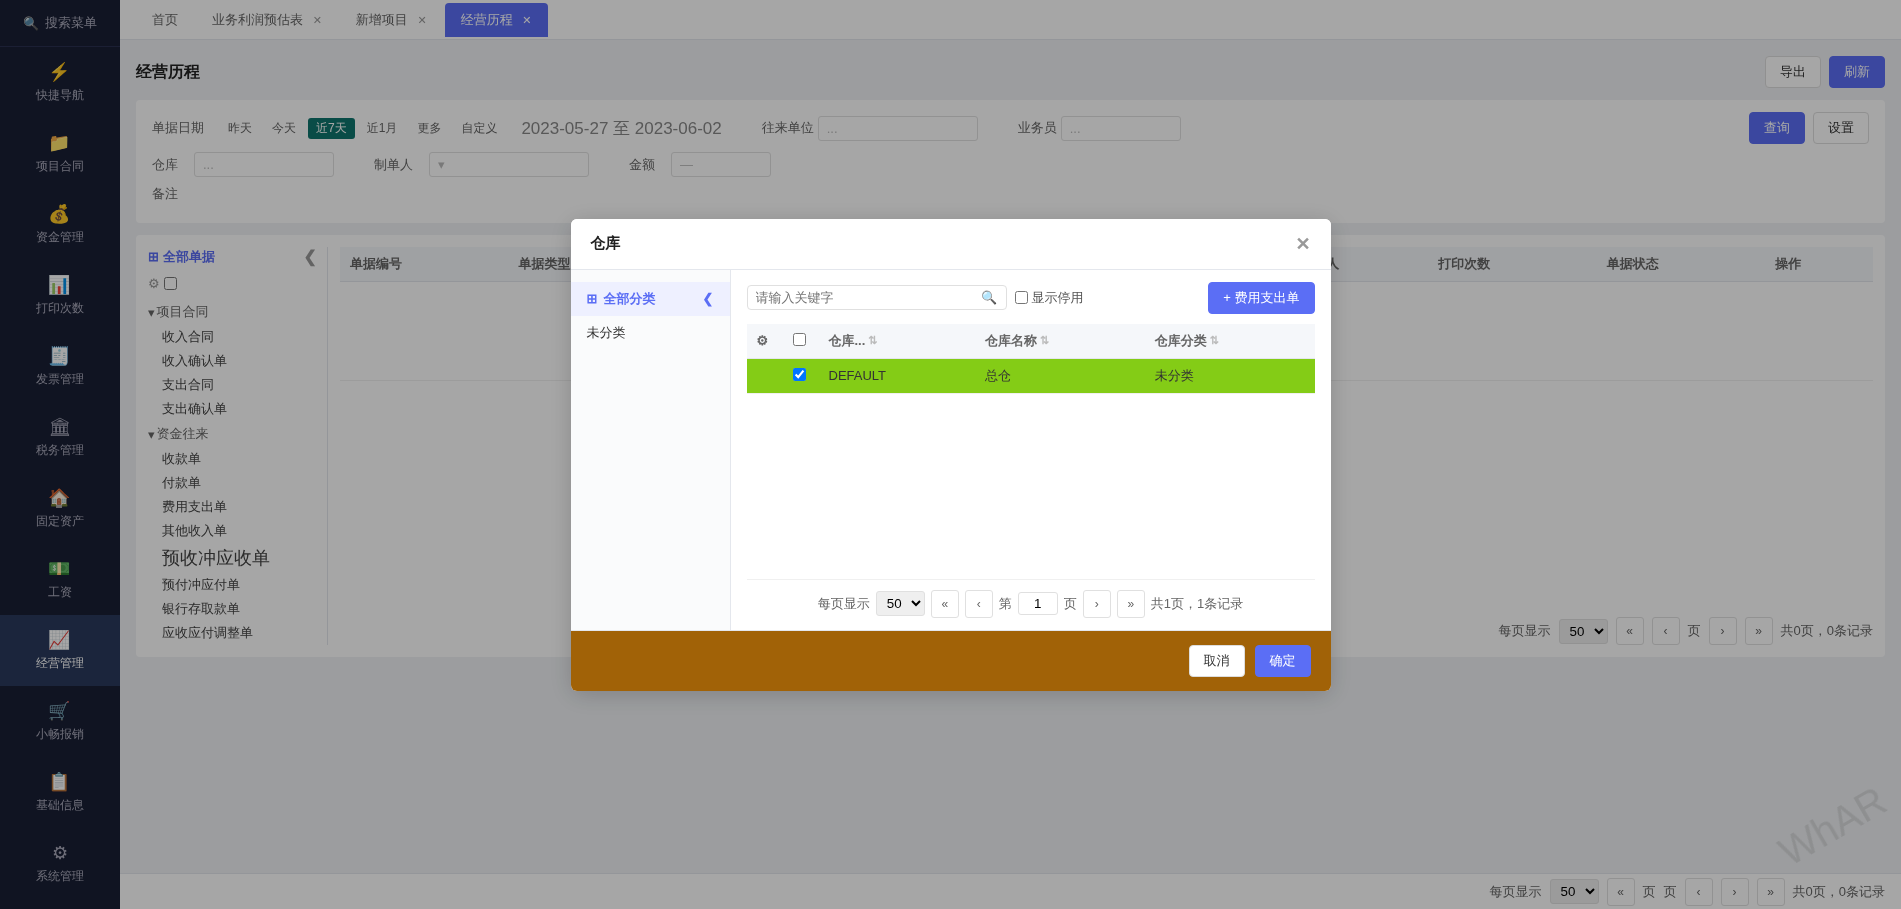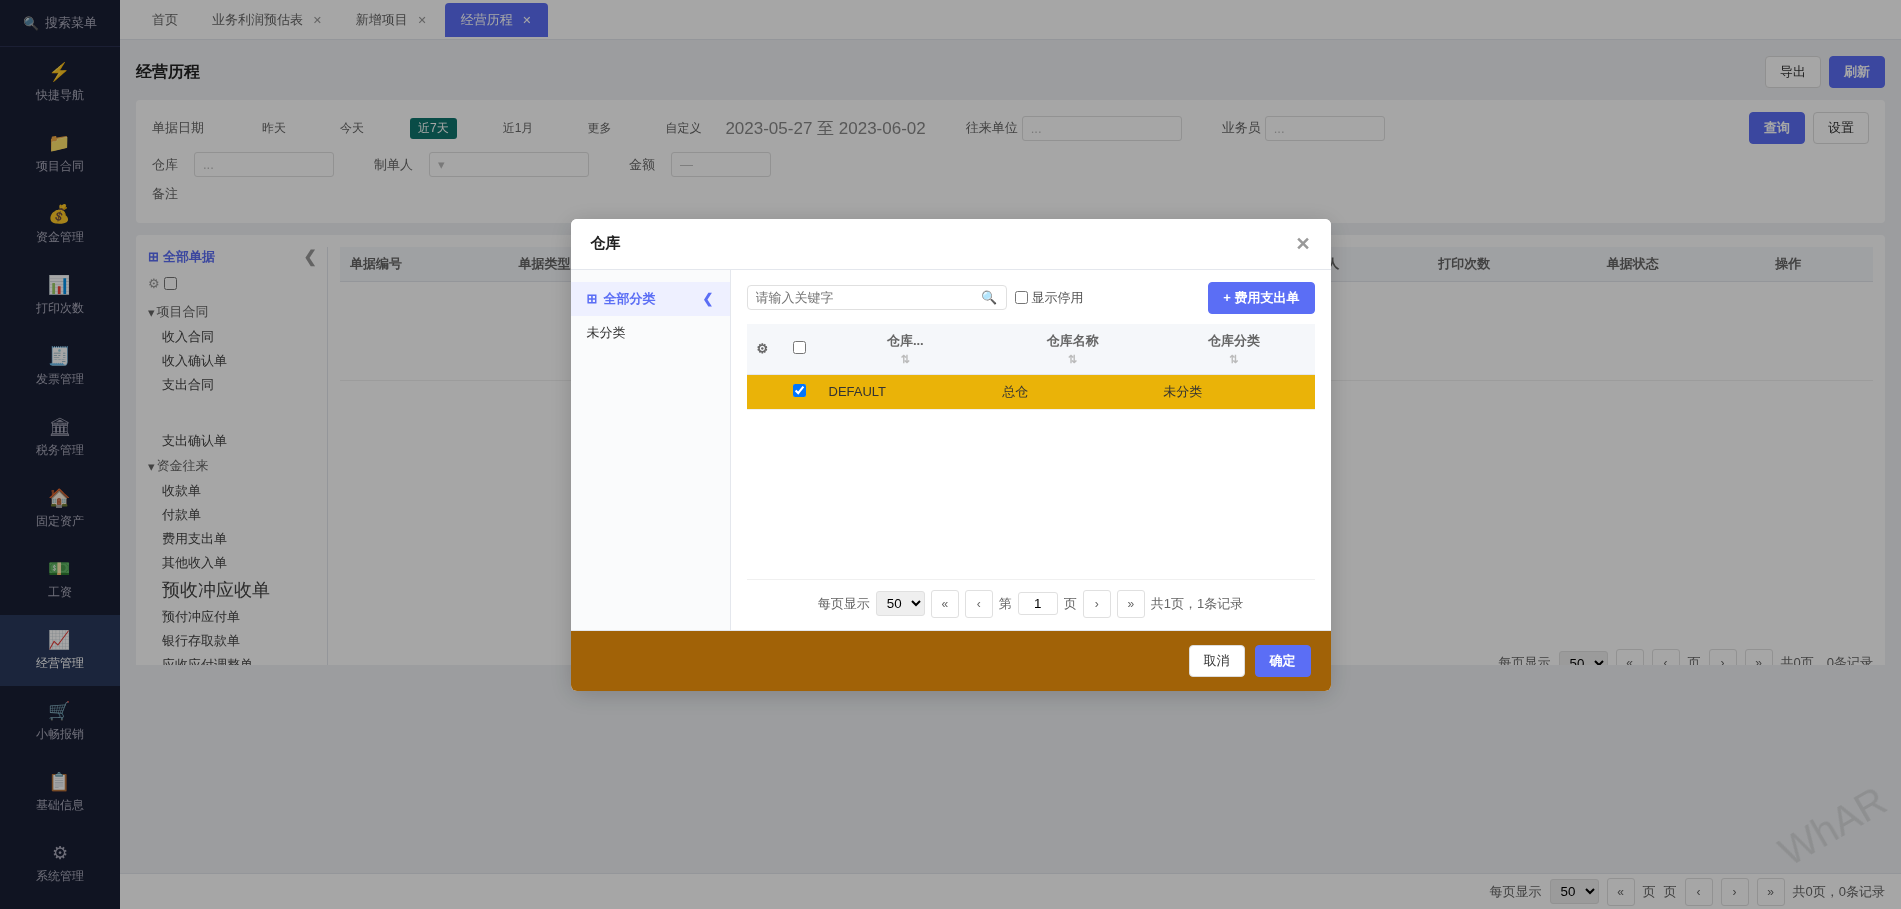--- a/index.html
+++ b/index.html
@@ -40,31 +40,31 @@
     
     .page-content {
       flex: 1; background: #f0f2f5; overflow: auto; padding: 16px;
     }
     .page-header {
       display: flex; align-items: center; justify-content: space-between; margin-bottom: 12px;
     }
     .page-title { font-size: 16px; font-weight: bold; color: #222; }
     .header-actions { display: flex; gap: 8px; }
     .btn { padding: 6px 14px; border-radius: 4px; cursor: pointer; font-size: 13px; border: 1px solid #ddd; background: #fff; }
-    .btn-primary { background: #5b6ef5; color: #fff; border-color: #5b6ef5; font-weight: bold; }
+    .btn-primary { background: #5b6ef5; color: #fff; border-color: #5b6ef5; }
     .btn-default { background: #fff; color: #333; }
 
     
     .filter-area {
       background: #fff; border-radius: 4px; padding: 12px 16px; margin-bottom: 12px;
     }
     .filter-row { display: flex; align-items: center; gap: 16px; margin-bottom: 8px; flex-wrap: wrap; }
     .filter-label { color: #666; font-size: 13px; white-space: nowrap; }
     .filter-dates { display: flex; gap: 4px; align-items: center; }
-    .date-btn { padding: 2px 8px; border-radius: 3px; cursor: pointer; font-size: 12px; color: #666; border: none; background: none; margin-left: 34px; }
+    .date-btn { padding: 2px 8px; border-radius: 3px; cursor: pointer; font-size: 12px; color: #666; border: none; background: none; }
     .date-btn.active { background: #0f766e; color: #fff; border-radius: 3px; }
     .date-range { color: #888; font-size: 17px; }
     .filter-select { display: flex; align-items: center; gap: 4px; }
     .select-field { border: 1px solid #e0e0e0; border-radius: 3px; padding: 4px 8px; font-size: 13px; min-width: 140px; color: #333; }
     table { width: 100%; border-collapse: collapse; font-size: 13px; }
     th { background: #f5f7fa; padding: 8px 10px; text-align: left; color: #666; border-bottom: 1px solid #e4e7ed; white-space: nowrap; }
     td { padding: 8px 10px; border-bottom: 1px solid #f0f0f0; color: #333; }
     .empty-tip { text-align: center; color: #999; padding: 40px 0; font-size: 13px; }
     .pagination { display: flex; align-items: center; justify-content: flex-end; gap: 8px; padding: 10px 0 0; font-size: 13px; color: #666; }
     .page-btn { width: 28px; height: 28px; border: 1px solid #e0e0e0; border-radius: 3px; display: flex; align-items: center; justify-content: center; cursor: pointer; background: #fff; font-size: 12px; }
@@ -101,25 +101,25 @@
     .modal-sidebar-scroll { overflow-y: auto; max-height: 340px; }
     .modal-main { flex: 1; display: flex; flex-direction: column; padding: 12px 16px; }
     .modal-toolbar { display: flex; align-items: center; gap: 8px; margin-bottom: 10px; }
     .search-input-wrap { display: flex; align-items: center; border: 1px solid #e0e0e0; border-radius: 4px; padding: 4px 8px; gap: 4px; flex: 1; max-width: 260px; }
     .search-input-wrap input { border: none; outline: none; font-size: 13px; flex: 1; background: transparent; }
     .checkbox-label { display: flex; align-items: center; gap: 4px; font-size: 13px; color: #555; cursor: pointer; }
     .modal-table-wrap { flex: 1; overflow: auto; }
     .modal-table { width: 100%; border-collapse: collapse; font-size: 13px; }
     .modal-table th { background: #f5f7fa; padding: 8px 10px; color: #666; border-bottom: 1px solid #e4e7ed; text-align: left; white-space: nowrap; }
     .modal-table td { padding: 8px 10px; border-bottom: 1px solid #f0f0f0; color: #333; }
-    .modal-table tr.selected td { background: #eab308; }
+    .modal-table tr.selected td { background: #84cc16; }
     .modal-pagination { display: flex; align-items: center; justify-content: center; gap: 6px; padding: 10px 0 0; font-size: 13px; color: #666; border-top: 1px solid #f0f0f0; margin-top: 8px; }
     .modal-footer { display: flex; justify-content: flex-end; gap: 10px; padding: 14px 20px; border-top: 1px solid #e4e7ed; background: #a16207; }
     .sort-icon { color: #bbb; font-size: 11px; }
-    .col-header { display: flex; align-items: center; gap: 3px; flex-direction: column; }
+    .col-header { display: flex; align-items: center; gap: 3px; }
 
     
     .status-bar {
       position: fixed; bottom: 0; left: 120px; right: 0; height: 36px;
       background: #fff; border-top: 1px solid #e4e7ed;
       display: flex; align-items: center; justify-content: flex-end;
       padding: 0 16px; gap: 8px; font-size: 13px; color: #666; z-index: 5;
     }
     .watermark {
       position: fixed; bottom: 60px; right: 10px; opacity: 0.3; font-size: 40px; color: #aaa; transform: rotate(-30deg); pointer-events: none; z-index: 1;
@@ -271,21 +271,21 @@
           <input type="checkbox" style="">
         </div>
         <div>
           <div style="color:#666; font-size:13px; padding:4px 0; cursor:pointer; display:flex; align-items:center; gap:2px;">
             <span>▾</span> 
               <span>项目合同</span>
           </div>
           <div style="color:#444; font-size:13px; padding:3px 0 3px 14px; cursor:pointer;">收入合同</div>
           <div style="color:#444; font-size:13px; padding:3px 0 3px 14px; cursor:pointer;">收入确认单</div>
           <div style="color:#444; font-size:13px; padding:3px 0 3px 14px; cursor:pointer;">支出合同</div>
-          <div style="color:#444; font-size:13px; padding:3px 0 3px 14px; cursor:pointer;margin-top:32px;">支出确认单</div>
+          <div style="color:#444; font-size:13px; padding:3px 0 3px 14px; cursor:pointer;">支出确认单</div>
           <div style="color:#666; font-size:13px; padding:4px 0; cursor:pointer; display:flex; align-items:center; gap:2px;">
             <span>▾</span> 
               <span>资金往来</span>
           </div>
           <div style="color:#444; font-size:13px; padding:3px 0 3px 14px; cursor:pointer;">收款单</div>
           <div style="color:#444; font-size:13px; padding:3px 0 3px 14px; cursor:pointer;">付款单</div>
           <div style="color:#444; font-size:13px; padding:3px 0 3px 14px; cursor:pointer;">费用支出单</div>
           <div style="color:#444; font-size:13px; padding:3px 0 3px 14px; cursor:pointer;">其他收入单</div>
           <div style="color:#444; font-size:18px; padding:3px 0 3px 14px; cursor:pointer;">预收冲应收单</div>
           <div style="color:#444; font-size:13px; padding:3px 0 3px 14px; cursor:pointer;">预付冲应付单</div>

